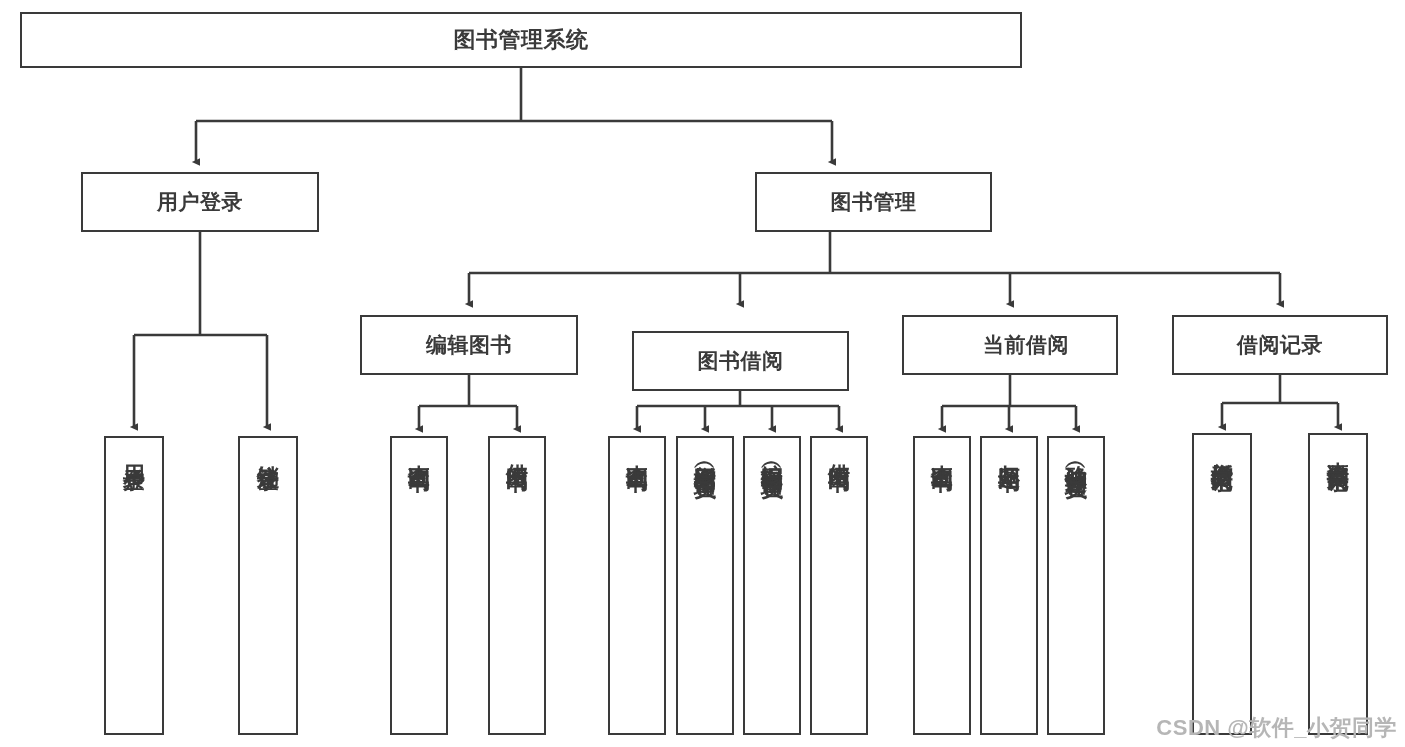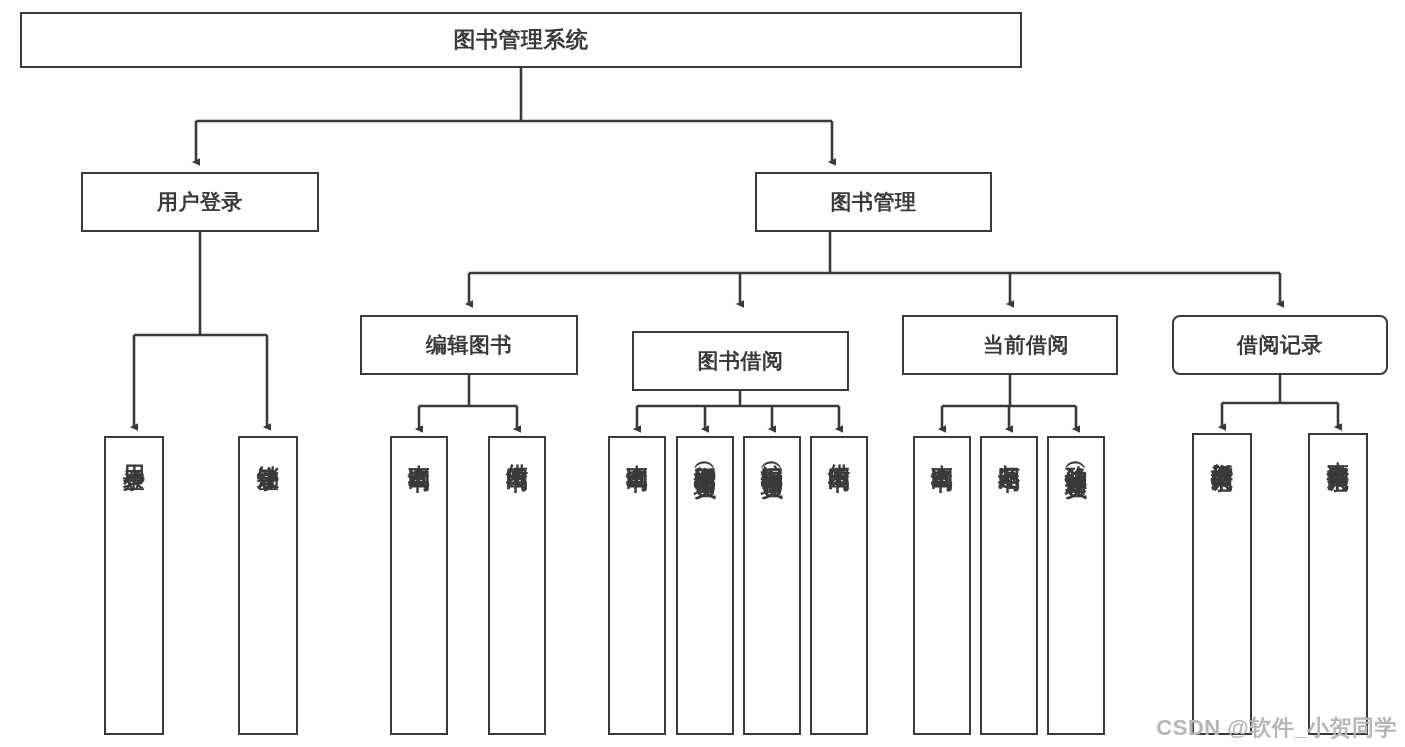--- a/index.html
+++ b/index.html
@@ -141,21 +141,21 @@
   </div>
 
   <div class="node horiz" style="left:632px; top:315px; width:217px; height:60px;margin-top:16px;">
     <span class="label">图书借阅</span>
   </div>
 
   <div class="node horiz" style="left:902px; top:315px; width:216px; height:60px;padding-left:32px;">
     <span class="label">当前借阅</span>
   </div>
 
-  <div class="node horiz" style="left:1172px; top:315px; width:216px; height:60px;border-radius:8px;">
+  <div class="node horiz" style="left:1172px; top:315px; width:216px; height:60px;">
     <span class="label">借阅记录</span>
   </div>
 
   <div class="node vert" style="left:104px; top:436px; width:60px; height:299px;">
     <span class="label">用户登录</span>
   </div>
 
   <div class="node vert" style="left:238px; top:436px; width:60px; height:299px;">
     <span class="label">注销登录</span>
   </div>

